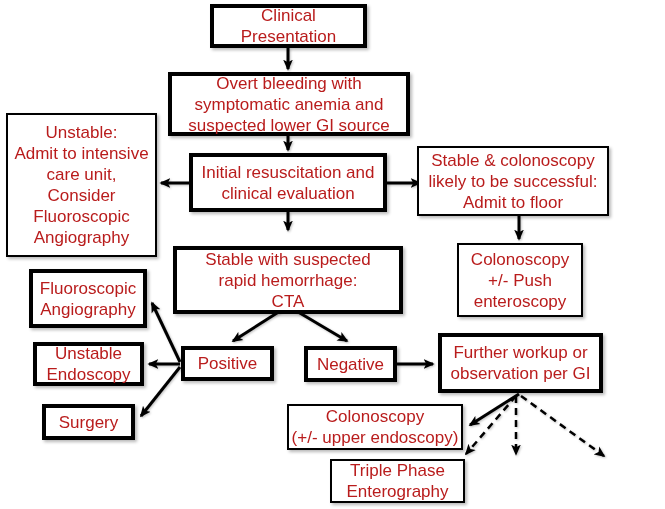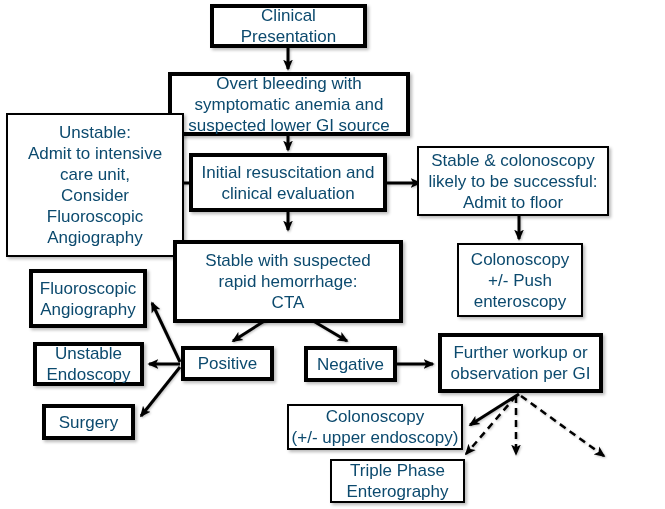--- a/index.html
+++ b/index.html
@@ -8,21 +8,21 @@
     font-family:"Liberation Sans", sans-serif;color:#000;
   }
   .node{
     position:absolute;box-sizing:border-box;background:#ffffff;
     display:flex;align-items:center;justify-content:center;text-align:center;
     box-shadow:2px 2px 3px rgba(0,0,0,0.28);z-index:2;
   }
   .node.thick{border:4px solid #000;}
   .node.thin{border:2px solid #000;}
   .node span{
-    white-space:pre-line;font-size:17px;line-height:21px;color:#0c4a6e;
+    white-space:pre-line;font-size:17px;line-height:21px;color:#b91c1c;
   }
   #edges{
     position:absolute;left:0;top:0;width:665px;height:509px;z-index:1;
     filter:drop-shadow(1.5px 1.5px 1px rgba(0,0,0,0.25));
   }
   #edges line{stroke:#000;stroke-width:3;}
   #edges line.dashed{stroke-width:2.5;stroke-dasharray:7 5;}
 </style>
 </head>
 <body>
@@ -57,41 +57,41 @@
     <span>Clinical
 Presentation</span>
   </div>
 
   <div class="node thick" style="left:168px;top:72px;width:242px;height:64px">
     <span>Overt bleeding with
 symptomatic anemia and
 suspected lower GI source</span>
   </div>
 
-  <div class="node thin" style="left:6px;top:113px;width:178px;height:144px">
+  <div class="node thin" style="left:6px;top:113px;width:151px;height:144px">
     <span>Unstable:
 Admit to intensive
 care unit,
 Consider
 Fluoroscopic
 Angiography</span>
   </div>
 
   <div class="node thick" style="left:189px;top:153px;width:198px;height:59px">
     <span>Initial resuscitation and
 clinical evaluation</span>
   </div>
 
   <div class="node thin" style="left:417px;top:146px;width:192px;height:70px">
     <span>Stable &amp; colonoscopy
 likely to be successful:
 Admit to floor</span>
   </div>
 
-  <div class="node thick" style="left:173px;top:240px;width:230px;height:83px">
+  <div class="node thick" style="left:173px;top:246px;width:230px;height:68px">
     <span>Stable with suspected
 rapid hemorrhage:
 CTA</span>
   </div>
 
   <div class="node thin" style="left:457px;top:243px;width:126px;height:74px">
     <span>Colonoscopy
 +/- Push
 enteroscopy</span>
   </div>

